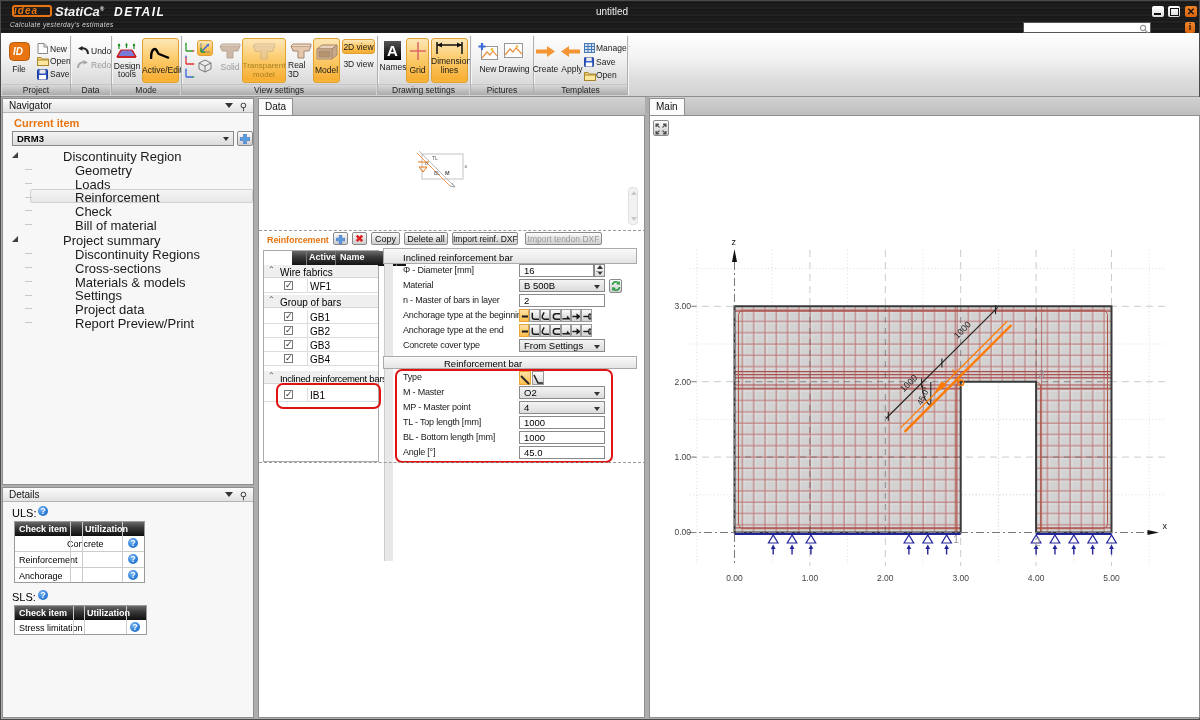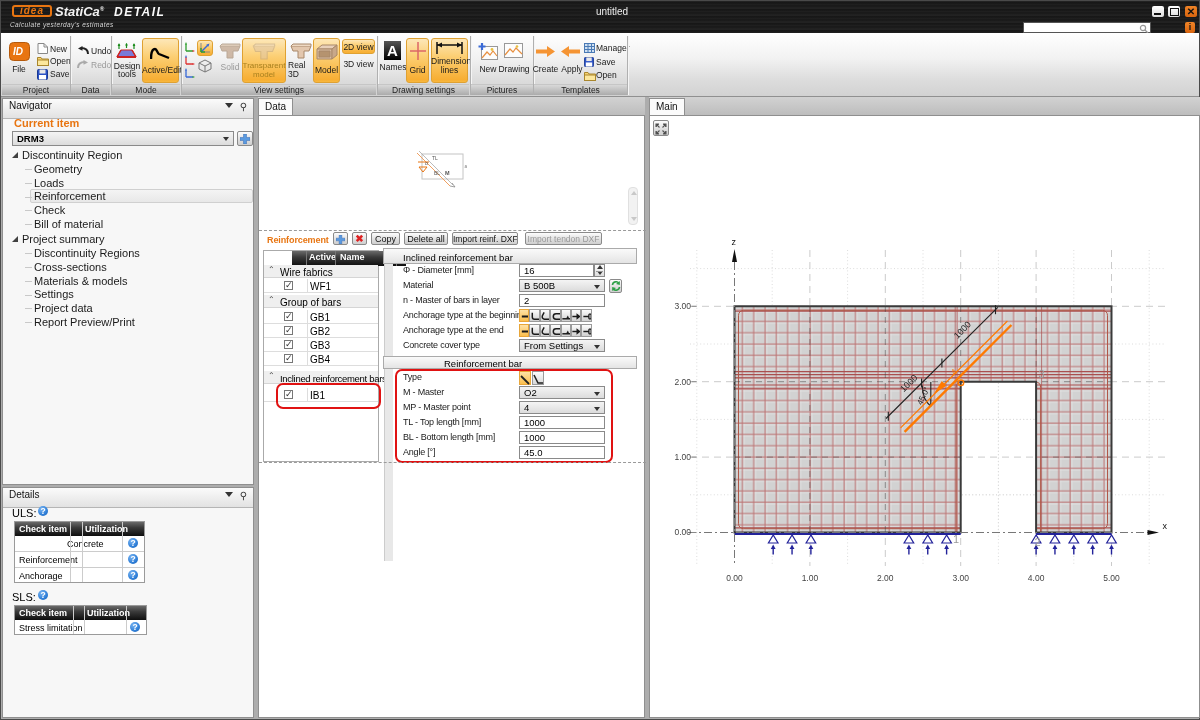--- a/index.html
+++ b/index.html
@@ -3,21 +3,21 @@
 <style>
 * { margin:0; padding:0; box-sizing:border-box; }
 html,body { width:1200px; height:720px; overflow:hidden; }
 body { font-family:"Liberation Sans", sans-serif; position:relative; background:#a9a9a9; }
 #win { position:absolute; left:0; top:0; width:1200px; height:720px; border:1px solid #4a4a4a; background:#adadad; }
 
 #titlebar { position:absolute; left:0; top:0; width:1198px; height:32px;
   background:#181818;
   background-image:repeating-linear-gradient(180deg, rgba(255,255,255,0.07) 0px, rgba(255,255,255,0.02) 1px, rgba(0,0,0,0.25) 2px, rgba(255,255,255,0.04) 3px, rgba(20,20,20,0) 5px, rgba(255,255,255,0.05) 7px);
 }
-#logoidea { position:absolute; left:11px; top:4px; width:40px; height:12px; border:2px solid #e87511; border-radius:3px; color:#e87511; font-style:italic; font-weight:bold; font-size:10px; text-align:center; line-height:8px; letter-spacing:1px;}
+#logoidea { position:absolute; left:11px; top:4px; width:40px; height:12px; border:2px solid #e87511; border-radius:3px; color:#e87511; font-style:italic; font-weight:bold; font-size:10px; line-height:8px; letter-spacing:1px;}
 #statica { position:absolute; left:54px; top:3px; color:#f2f2f2; font-style:italic; font-size:13px; font-weight:bold; }
 #statica sup { font-size:6px; }
 #detail  { position:absolute; left:113px; top:4px; color:#fafafa; font-style:italic; font-size:12px; font-weight:bold; letter-spacing:1.5px; }
 #tagline { position:absolute; left:9px; top:20px; color:#d8d8d8; font-style:italic; font-size:6.5px; letter-spacing:0.4px; }
 #untitled { position:absolute; left:551px; top:5px; width:120px; text-align:center; color:#eee; font-size:10px; }
 .winbtn { position:absolute; top:5px; width:12px; height:11px; border-radius:2px; }
 #btnmin { left:1151px; background:linear-gradient(#fff,#ddd); }
 #btnmin:after { content:""; position:absolute; left:2px; bottom:2px; width:7px; height:2px; background:#111; }
 #btnmax { left:1167px; background:linear-gradient(#fff,#ddd); }
 #btnmax:after { content:""; position:absolute; left:2px; top:2px; width:7px; height:6px; border:1.5px solid #111; }
@@ -31,26 +31,26 @@
 .rgroup { position:absolute; top:0; height:63px; }
 .rglabel { position:absolute; bottom:1px; left:0; right:0; height:11px; font-size:8.5px; color:#222; text-align:center; line-height:11px;
   background:linear-gradient(#d8d8d8, #ababab); border-top:1px solid #c6c6c6; }
 .rsep { position:absolute; top:3px; bottom:1px; width:1px; background:#b0b0b0; box-shadow:1px 0 0 #f5f5f5; }
 .rtext { font-size:8.5px; white-space:nowrap; color:#1a1a1a; }
 .gray { color:#9a9a9a; }
 .orangebtn { background:linear-gradient(#fde7b8, #fccf74 40%, #f7ae33 95%, #f8b93f); border:1px solid #dfa132; border-radius:3px; }
 .ricon { position:absolute; }
 
 .panel { position:absolute; background:#f7f7f7; border:1px solid #8f8f8f; }
-.phead { position:absolute; left:0; top:0; right:0; height:20px; background:linear-gradient(#fbfbfb,#e2e2e2); border-bottom:1px solid #b5b5b5; font-size:10px; color:#111; padding-left:6px; line-height:14px; }
+.phead { position:absolute; left:0; top:0; right:0; height:14px; background:linear-gradient(#fbfbfb,#e2e2e2); border-bottom:1px solid #b5b5b5; font-size:10px; color:#111; padding-left:6px; line-height:14px; }
 .phead .arr { position:absolute; right:20px; top:4px; width:0; height:0; border-left:4px solid transparent; border-right:4px solid transparent; border-top:5px solid #333; }
 .phead .pin { position:absolute; right:6px; top:1px; font-size:10px; color:#333; }
 .tab { position:absolute; background:#fbfbfb; border:1px solid #8f8f8f; border-bottom:none; font-size:10px; color:#111; padding:2px 6px 0 6px; height:17px; }
 
-.navitem { position:absolute; font-size:11px; color:#1a1a1a; white-space:nowrap; }
+.navitem { position:absolute; font-size:13px; color:#1a1a1a; white-space:nowrap;margin-left:41px; }
 .tdash { position:absolute; width:7px; height:1px; background:#c9c9c9; }
 
 .dtable { position:absolute; border:1px solid #9a9a9a; background:#fff; }
 .dthead { position:absolute; left:0; right:0; top:0; height:14px; background:linear-gradient(#6a6a6a,#3a3a3a 40%,#0e0e0e); color:#fff; font-size:9px; font-weight:bold; }
 .dthead span { white-space:nowrap; }
 .qmark { position:absolute; width:10px; height:10px; border-radius:50%; background:radial-gradient(circle at 35% 30%, #7ab5f2, #2f7fd8 60%, #1a5fb0); color:#fff; font-size:8.5px; font-weight:bold; text-align:center; line-height:10px; }
 .qmark:after { content:"?"; }
 
 .inp { position:absolute; background:#fff; border:1px solid #8a8a8a; font-size:9.5px; font-family:"Liberation Sans",sans-serif; padding:0 0 0 4px; }
 .drop { position:absolute; background:linear-gradient(#f4f4f4,#dcdcdc); border:1px solid #8a8a8a; font-size:9.5px; padding-left:4px; }

